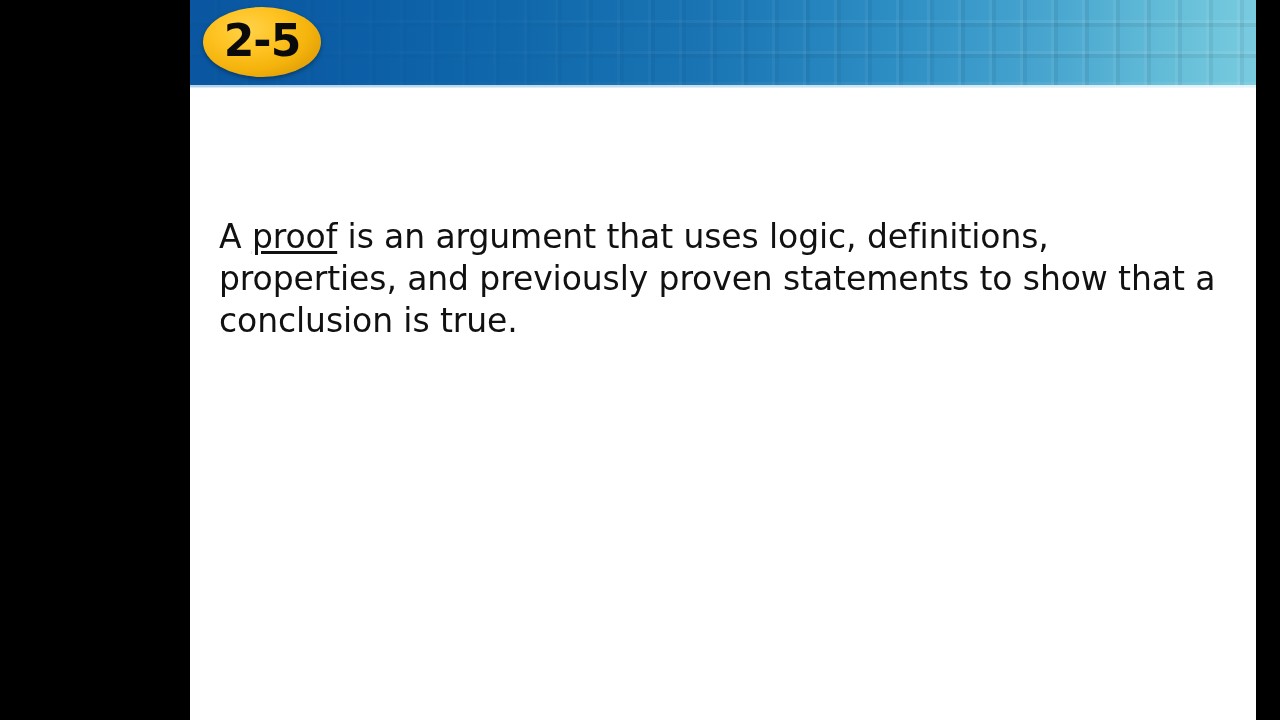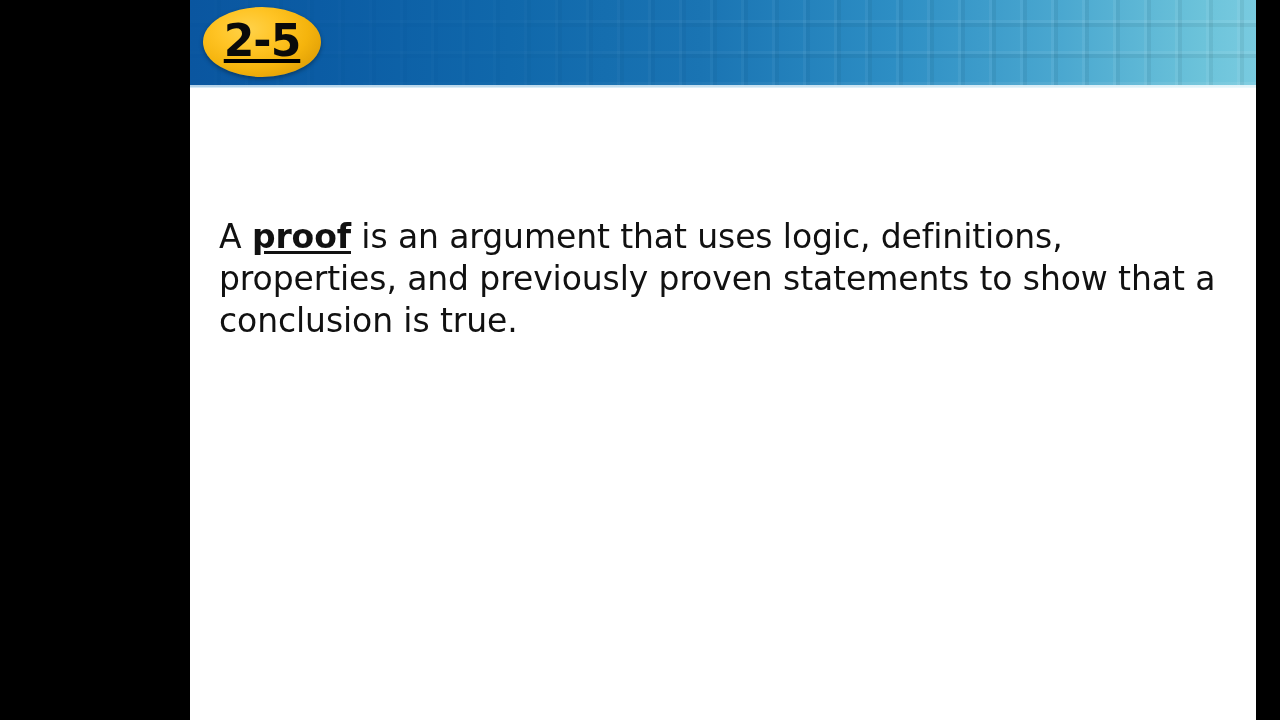--- a/index.html
+++ b/index.html
@@ -113,21 +113,20 @@
     background: radial-gradient(ellipse at 38% 32%,
                 #ffd24a 0%,
                 #ffc425 30%,
                 #f5b40d 58%,
                 #dd9c05 85%,
                 #c98a02 100%);
     box-shadow: 0 2px 4px rgba(0,0,0,0.35);
     display: flex;
     align-items: center;
     justify-content: center;
-    text-decoration: underline;
   }
   .lesson-badge-label {
     font-family: "DejaVu Sans", sans-serif;
     font-weight: bold;
     font-size: 44px;
     line-height: 1;
     color: #0a0a0a;
     letter-spacing: -1px;
     transform: translateY(-1px);
   }
@@ -156,21 +155,21 @@
   }
   .body-paragraph {
     font-family: "DejaVu Sans", sans-serif;
     font-size: 33px;
     line-height: 42px;
     color: #111111;
     margin: 0;
     letter-spacing: -0.1px;
   }
   .term-emphasis {
-    font-weight: bold;
+    font-weight: normal;
     text-decoration: underline;
     text-underline-offset: 3px;
   }
 
   
   .letterbox {
     position: absolute;
     top: 0;
     width: 190px;
     height: 720px;

